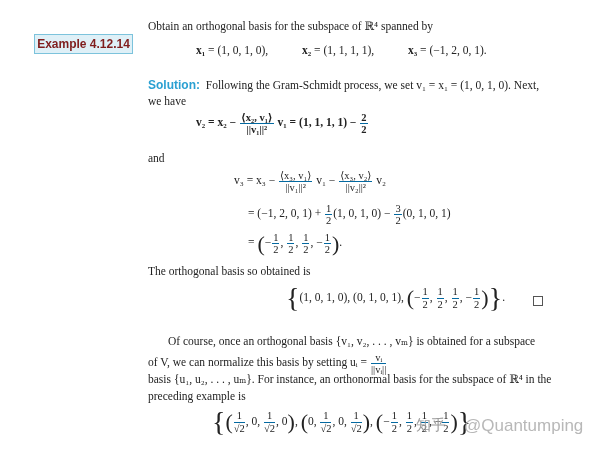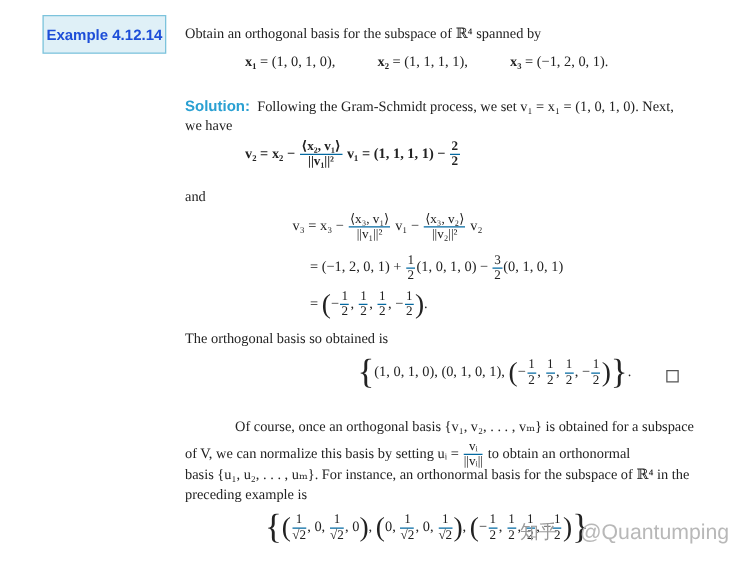--- a/index.html
+++ b/index.html
@@ -1,21 +1,21 @@
 <!DOCTYPE html>
 <html><head>
 <meta charset="utf-8">
 <style>
   html, body { margin:0; padding:0; }
   body { width:600px; height:452px; background:#ffffff; overflow:hidden; position:relative;
          font-family:"Liberation Serif","DejaVu Serif",serif; color:#222; font-size:11.5px; }
   .abs { position:absolute; white-space:nowrap; }
-  .ex-label { left:34px; top:12px; width:99px; height:31px; box-sizing:border-box;
+  .ex-label { left:34px; top:34px; width:99px; height:20px; box-sizing:border-box;
               background:#dff0f7; border:1px solid #7cc3dc; font-family:"Liberation Sans",sans-serif;
-              font-weight:bold; font-size:12px; color:#1d4ed8; display:flex; align-items:center; justify-content:center; }
+              font-weight:bold; font-size:12px; color:#7f1d1d; display:flex; align-items:center; justify-content:center; }
   .sol { font-family:"Liberation Sans",sans-serif; font-weight:bold; color:#2aa0d2; font-size:12px; }
   b.v { font-weight:bold; }
   .frac { display:inline-block; vertical-align:middle; text-align:center; margin:0 1px; }
   .frac > span { display:block; line-height:1.05; font-size:10.5px; }
   .frac > span.num { border-bottom:1px solid #0369a1; padding:0 1px; }
   .big { font-size:22px; vertical-align:middle; font-weight:200; line-height:1; }
   .huge { font-size:28px; vertical-align:middle; font-weight:200; line-height:1; }
   .qed { left:533px; top:296px; width:8px; height:8px; border:1px solid #555; }
   .watermark { left:464px; top:416px; font-family:"Liberation Sans",sans-serif; font-size:17px; color:#b8b8b8; }
   .wm-cjk { left:416px; top:416px; font-family:"DejaVu Sans",sans-serif; font-size:15px; color:#9a9a9a; }
@@ -65,25 +65,24 @@
   <span>=</span>
   <span class="big">(</span>−<span class="frac"><span class="num">1</span><span>2</span></span>, <span class="frac"><span class="num">1</span><span>2</span></span>, <span class="frac"><span class="num">1</span><span>2</span></span>, −<span class="frac"><span class="num">1</span><span>2</span></span><span class="big">)</span>.
 </div>
 
 <div class="abs" style="left:148px;top:265px;">The orthogonal basis so obtained is</div>
 <div class="abs" style="left:240px;top:284px;margin-left:46px;">
   <span class="huge">{</span>(1, 0, 1, 0), (0, 1, 0, 1), <span class="big">(</span>−<span class="frac"><span class="num">1</span><span>2</span></span>, <span class="frac"><span class="num">1</span><span>2</span></span>, <span class="frac"><span class="num">1</span><span>2</span></span>, −<span class="frac"><span class="num">1</span><span>2</span></span><span class="big">)</span><span class="huge">}</span>.
 </div>
 <div class="abs qed"></div>
 
-<div class="abs" style="left:168px;top:334px;margin-left:20px;">Of course, once an orthogonal basis {v₁, v₂, . . . , vₘ} is obtained for a subspace</div>
+<div class="abs" style="left:168px;top:334px;">Of course, once an orthogonal basis {v₁, v₂, . . . , vₘ} is obtained for a subspace</div>
 <div class="abs" style="left:148px;top:352px;">
   <span>of V, we can normalize this basis by setting uᵢ =</span>
   <span class="frac"><span class="num">vᵢ</span><span>||vᵢ||</span></span>
-  <span>to obtain an orthonormal</span>
 </div>
 <div class="abs" style="left:148px;top:372px;">basis {u₁, u₂, . . . , uₘ}. For instance, an orthonormal basis for the subspace of ℝ⁴ in the</div>
 <div class="abs" style="left:148px;top:390px;">preceding example is</div>
 
 <div class="abs" style="left:212px;top:408px;">
   <span class="huge">{</span><span class="big">(</span><span class="frac"><span class="num">1</span><span>√2</span></span>, 0, <span class="frac"><span class="num">1</span><span>√2</span></span>, 0<span class="big">)</span>, <span class="big">(</span>0, <span class="frac"><span class="num">1</span><span>√2</span></span>, 0, <span class="frac"><span class="num">1</span><span>√2</span></span><span class="big">)</span>, <span class="big">(</span>−<span class="frac"><span class="num">1</span><span>2</span></span>, <span class="frac"><span class="num">1</span><span>2</span></span>, <span class="frac"><span class="num">1</span><span>2</span></span>, −<span class="frac"><span class="num">1</span><span>2</span></span><span class="big">)</span><span class="huge">}</span>
 </div>
 
 <div class="abs wm-cjk">知乎</div>
 <div class="abs watermark">@Quantumping</div>

